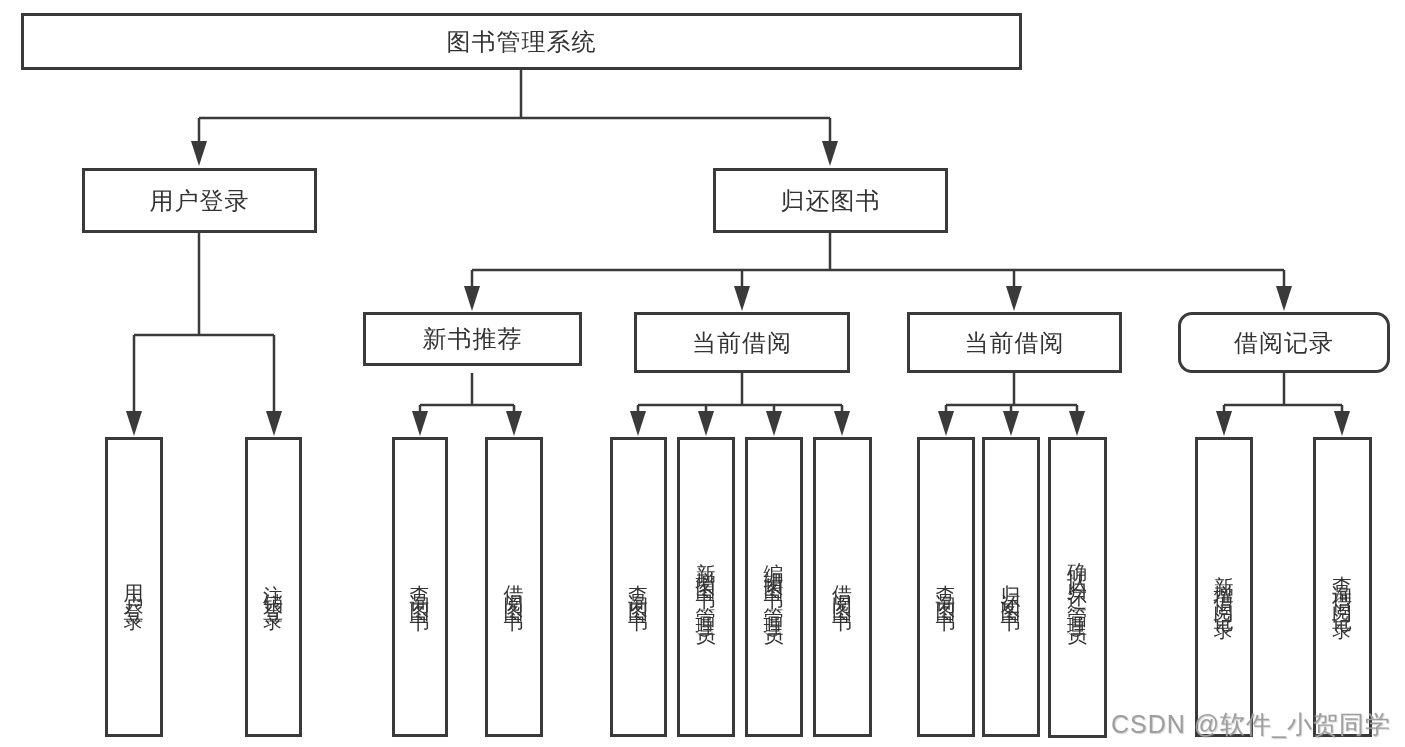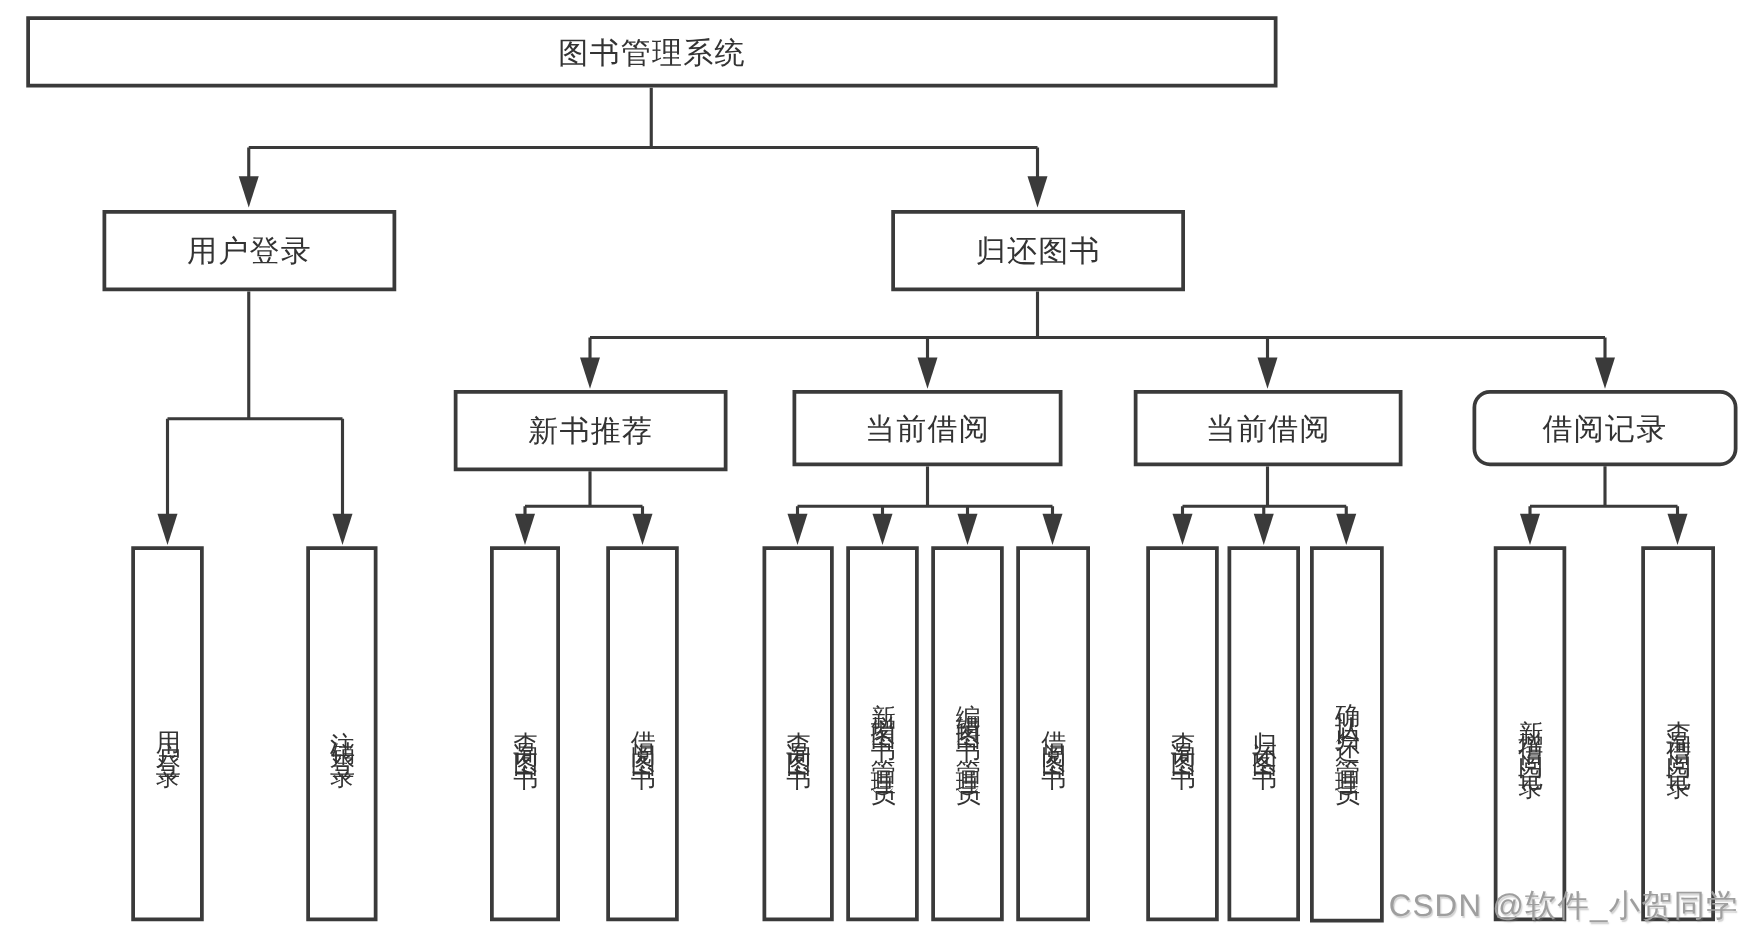--- a/index.html
+++ b/index.html
@@ -101,21 +101,21 @@
     <span class="htext">图书管理系统</span>
   </div>
 
   <div class="box" style="left:82px; top:168px; width:235px; height:65px;">
     <span class="htext">用户登录</span>
   </div>
   <div class="box" style="left:713px; top:168px; width:235px; height:65px;">
     <span class="htext">归还图书</span>
   </div>
 
-  <div class="box" style="left:363px; top:312px; width:219px; height:65px;">
+  <div class="box" style="left:363px; top:312px; width:219px; height:54px;">
     <span class="htext">新书推荐</span>
   </div>
   <div class="box" style="left:634px; top:312px; width:216px; height:61px;">
     <span class="htext">当前借阅</span>
   </div>
   <div class="box" style="left:907px; top:312px; width:215px; height:61px;">
     <span class="htext">当前借阅</span>
   </div>
   <div class="box" style="left:1178px; top:312px; width:212px; height:61px;border-radius:14px;">
     <span class="htext">借阅记录</span>

